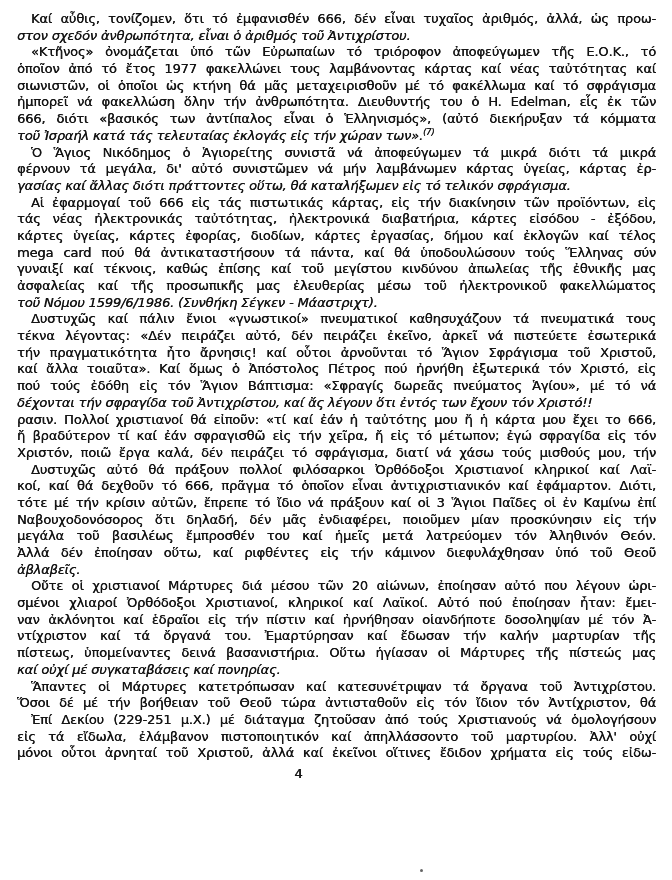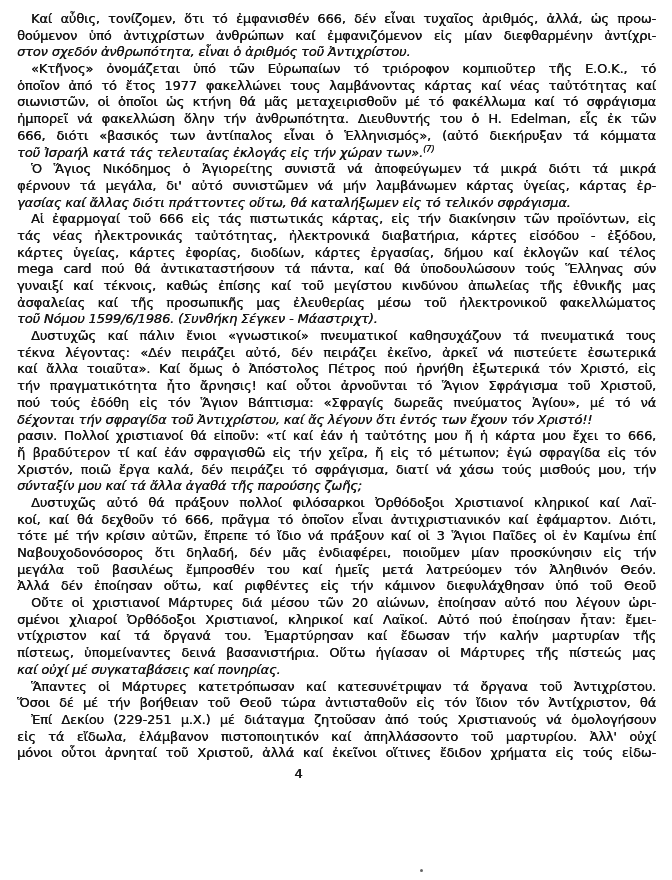--- a/index.html
+++ b/index.html
@@ -45,25 +45,24 @@
     background:#4a4a4a; opacity:.85;
   }
 </style>
 </head>
 <body style="color: rgb(21, 21, 21); background: rgb(255, 255, 255);">
 
 <main class="page">
   <div id="text-column">
       <div class="para">
         <div class="line first"><span>Καί αὖθις, τονίζομεν, ὅτι τό ἐμφανισθέν 666, δέν εἶναι τυχαῖος ἀριθμός, ἀλλά, ὡς προω-</span></div>
-        <div class="line"><span>θούμενον ὑπό ἀντιχρίστων ἀνθρώπων καί ἐμφανιζόμενον εἰς μίαν διεφθαρμένην ἀντίχρι-</span></div>
         <div class="line last"><span>στον σχεδόν ἀνθρωπότητα, εἶναι ὁ ἀριθμός τοῦ Ἀντιχρίστου.</span></div>
       </div>
       <div class="para">
-        <div class="line first"><span>«Κτῆνος» ὀνομάζεται ὑπό τῶν Εὐρωπαίων τό τριόροφον κομπιοῦτερ τῆς Ε.Ο.Κ., τό</span></div>
+        <div class="line first"><span>«Κτῆνος» ὀνομάζεται ὑπό τῶν Εὐρωπαίων τό τριόροφον ἀποφεύγωμεν τῆς Ε.Ο.Κ., τό</span></div>
         <div class="line"><span>ὁποῖον ἀπό τό ἔτος 1977 φακελλώνει τους λαμβάνοντας κάρτας καί νέας ταὐτότητας καί</span></div>
         <div class="line"><span>σιωνιστῶν, οἱ ὁποῖοι ὡς κτήνη θά μᾶς μεταχειρισθοῦν μέ τό φακέλλωμα καί τό σφράγισμα</span></div>
         <div class="line"><span>ἠμπορεῖ νά φακελλώση ὅλην τήν ἀνθρωπότητα. Διευθυντής του ὁ H. Edelman, εἷς ἐκ τῶν</span></div>
         <div class="line"><span>666, διότι «βασικός των ἀντίπαλος εἶναι ὁ Ἑλληνισμός», (αὐτό διεκήρυξαν τά κόμματα</span></div>
         <div class="line last"><span>τοῦ Ἰσραήλ κατά τάς τελευταίας ἐκλογάς εἰς τήν χώραν των».</span><sup>(7)</sup></div>
       </div>
       <div class="para">
         <div class="line first"><span>Ὁ Ἅγιος Νικόδημος ὁ Ἁγιορείτης συνιστᾶ νά ἀποφεύγωμεν τά μικρά διότι τά μικρά</span></div>
         <div class="line"><span>φέρνουν τά μεγάλα, δι' αὐτό συνιστῶμεν νά μήν λαμβάνωμεν κάρτας ὑγείας, κάρτας ἐρ-</span></div>
         <div class="line last"><span>γασίας καί ἄλλας διότι πράττοντες οὕτω, θά καταλήξωμεν εἰς τό τελικόν σφράγισμα.</span></div>
@@ -73,42 +72,43 @@
         <div class="line"><span>τάς νέας ἠλεκτρονικάς ταὐτότητας, ἠλεκτρονικά διαβατήρια, κάρτες εἰσόδου - ἐξόδου,</span></div>
         <div class="line"><span>κάρτες ὑγείας, κάρτες ἐφορίας, διοδίων, κάρτες ἐργασίας, δήμου καί ἐκλογῶν καί τέλος</span></div>
         <div class="line"><span>mega card πού θά ἀντικαταστήσουν τά πάντα, καί θά ὑποδουλώσουν τούς Ἕλληνας σύν</span></div>
         <div class="line"><span>γυναιξί καί τέκνοις, καθώς ἐπίσης καί τοῦ μεγίστου κινδύνου ἀπωλείας τῆς ἐθνικῆς μας</span></div>
         <div class="line"><span>ἀσφαλείας καί τῆς προσωπικῆς μας ἐλευθερίας μέσω τοῦ ἠλεκτρονικοῦ φακελλώματος</span></div>
         <div class="line last"><span>τοῦ Νόμου 1599/6/1986. (Συνθήκη Σέγκεν - Μάαστριχτ).</span></div>
       </div>
       <div class="para">
         <div class="line first"><span>Δυστυχῶς καί πάλιν ἔνιοι «γνωστικοί» πνευματικοί καθησυχάζουν τά πνευματικά τους</span></div>
         <div class="line"><span>τέκνα λέγοντας: «Δέν πειράζει αὐτό, δέν πειράζει ἐκεῖνο, ἀρκεῖ νά πιστεύετε ἐσωτερικά</span></div>
+        <div class="line"><span>τήν πραγματικότητα ἦτο ἄρνησις! καί οὗτοι ἀρνοῦνται τό Ἅγιον Σφράγισμα τοῦ Χριστοῦ,</span></div>
         <div class="line"><span>καί ἄλλα τοιαῦτα». Καί ὅμως ὁ Ἀπόστολος Πέτρος πού ἠρνήθη ἐξωτερικά τόν Χριστό, εἰς</span></div>
-        <div class="line"><span>τήν πραγματικότητα ἦτο ἄρνησις! καί οὗτοι ἀρνοῦνται τό Ἅγιον Σφράγισμα τοῦ Χριστοῦ,</span></div>
         <div class="line"><span>πού τούς ἐδόθη εἰς τόν Ἅγιον Βάπτισμα: «Σφραγίς δωρεᾶς πνεύματος Ἁγίου», μέ τό νά</span></div>
         <div class="line last"><span>δέχονται τήν σφραγίδα τοῦ Ἀντιχρίστου, καί ἄς λέγουν ὅτι ἐντός των ἔχουν τόν Χριστό!!</span></div>
       </div>
       <div class="para">
         <div class="line"><span>ρασιν. Πολλοί χριστιανοί θά εἰποῦν: «τί καί ἐάν ἡ ταὐτότης μου ἤ ἡ κάρτα μου ἔχει το 666,</span></div>
         <div class="line"><span>ἤ βραδύτερον τί καί ἐάν σφραγισθῶ εἰς τήν χεῖρα, ἤ εἰς τό μέτωπον; ἐγώ σφραγίδα εἰς τόν</span></div>
         <div class="line"><span>Χριστόν, ποιῶ ἔργα καλά, δέν πειράζει τό σφράγισμα, διατί νά χάσω τούς μισθούς μου, τήν</span></div>
-        <div class="line last"><span>σύνταξίν μου καί τά ἄλλα ἀγαθά τῆς παρούσης ζωῆς;</span></div>
       </div>
       <div class="para">
         <div class="line first"><span>Δυστυχῶς αὐτό θά πράξουν πολλοί φιλόσαρκοι Ὀρθόδοξοι Χριστιανοί κληρικοί καί Λαϊ-</span></div>
         <div class="line"><span>κοί, καί θά δεχθοῦν τό 666, πρᾶγμα τό ὁποῖον εἶναι ἀντιχριστιανικόν καί ἐφάμαρτον. Διότι,</span></div>
         <div class="line"><span>τότε μέ τήν κρίσιν αὐτῶν, ἔπρεπε τό ἴδιο νά πράξουν καί οἱ 3 Ἅγιοι Παῖδες οἱ ἐν Καμίνω ἐπί</span></div>
         <div class="line"><span>Ναβουχοδονόσορος ὅτι δηλαδή, δέν μᾶς ἐνδιαφέρει, ποιοῦμεν μίαν προσκύνησιν εἰς τήν</span></div>
         <div class="line"><span>μεγάλα τοῦ βασιλέως ἔμπροσθέν του καί ἡμεῖς μετά λατρεύομεν τόν Ἀληθινόν Θεόν.</span></div>
         <div class="line"><span>Ἀλλά δέν ἐποίησαν οὕτω, καί ριφθέντες εἰς τήν κάμινον διεφυλάχθησαν ὑπό τοῦ Θεοῦ</span></div>
+        <div class="line last"><span>ἀβλαβεῖς.</span></div>
       </div>
       <div class="para">
         <div class="line first"><span>Οὔτε οἱ χριστιανοί Μάρτυρες διά μέσου τῶν 20 αἰώνων, ἐποίησαν αὐτό που λέγουν ὡρι-</span></div>
         <div class="line"><span>σμένοι χλιαροί Ὀρθόδοξοι Χριστιανοί, κληρικοί καί Λαϊκοί. Αὐτό πού ἐποίησαν ἦταν: ἔμει-</span></div>
+        <div class="line"><span>ναν ἀκλόνητοι καί ἑδραῖοι εἰς τήν πίστιν καί ἠρνήθησαν οἱανδήποτε δοσοληψίαν μέ τόν Ἀ-</span></div>
         <div class="line"><span>ντίχριστον καί τά ὄργανά του. Ἐμαρτύρησαν καί ἔδωσαν τήν καλήν μαρτυρίαν τῆς</span></div>
         <div class="line"><span>πίστεως, ὑπομείναντες δεινά βασανιστήρια. Οὕτω ἡγίασαν οἱ Μάρτυρες τῆς πίστεώς μας</span></div>
         <div class="line last"><span>καί οὐχί μέ συγκαταβάσεις καί πονηρίας.</span></div>
       </div>
       <div class="para">
         <div class="line first"><span>Ἅπαντες οἱ Μάρτυρες κατετρόπωσαν καί κατεσυνέτριψαν τά ὄργανα τοῦ Ἀντιχρίστου.</span></div>
         <div class="line"><span>Ὅσοι δέ μέ τήν βοήθειαν τοῦ Θεοῦ τώρα ἀντισταθοῦν εἰς τόν ἴδιον τόν Ἀντίχριστον, θά</span></div>
       </div>
       <div class="para">
         <div class="line first"><span>Ἐπί Δεκίου (229-251 μ.Χ.) μέ διάταγμα ζητοῦσαν ἀπό τούς Χριστιανούς νά ὁμολογήσουν</span></div>

